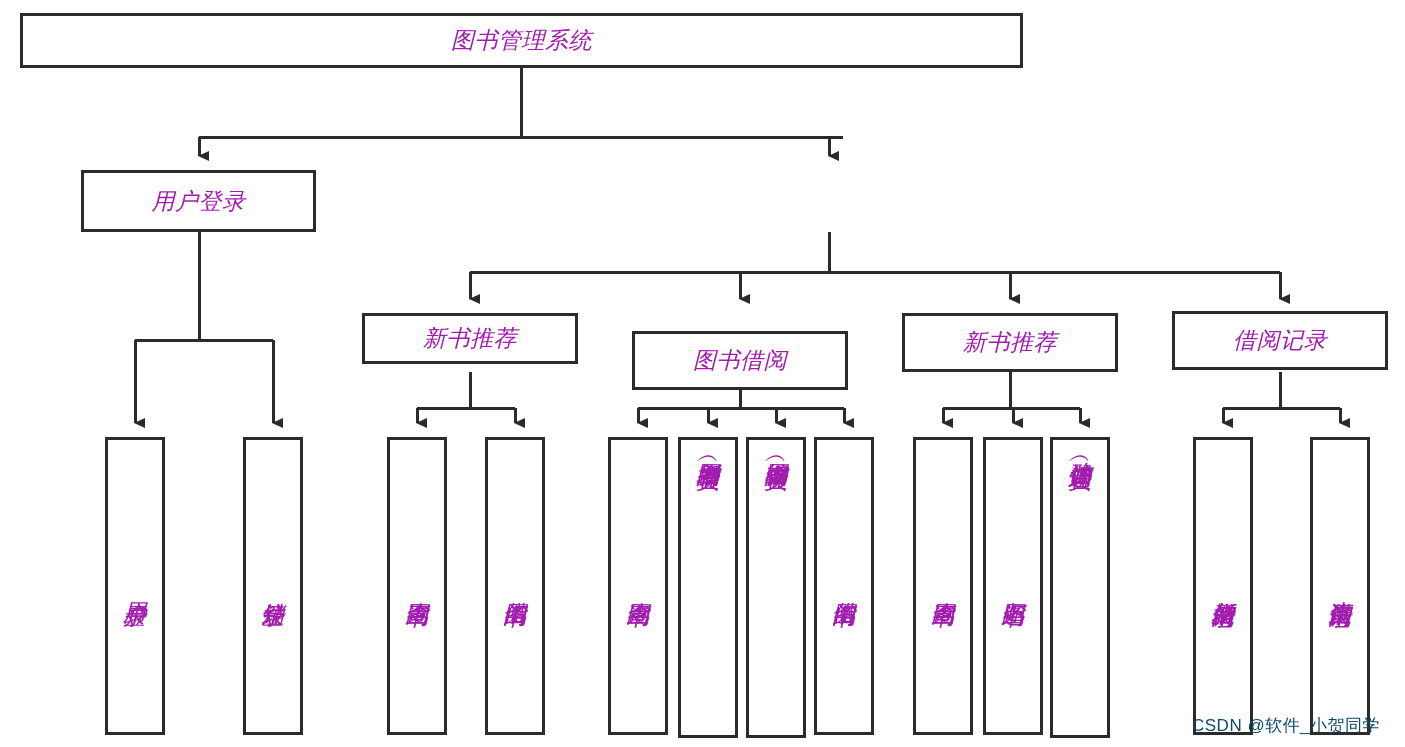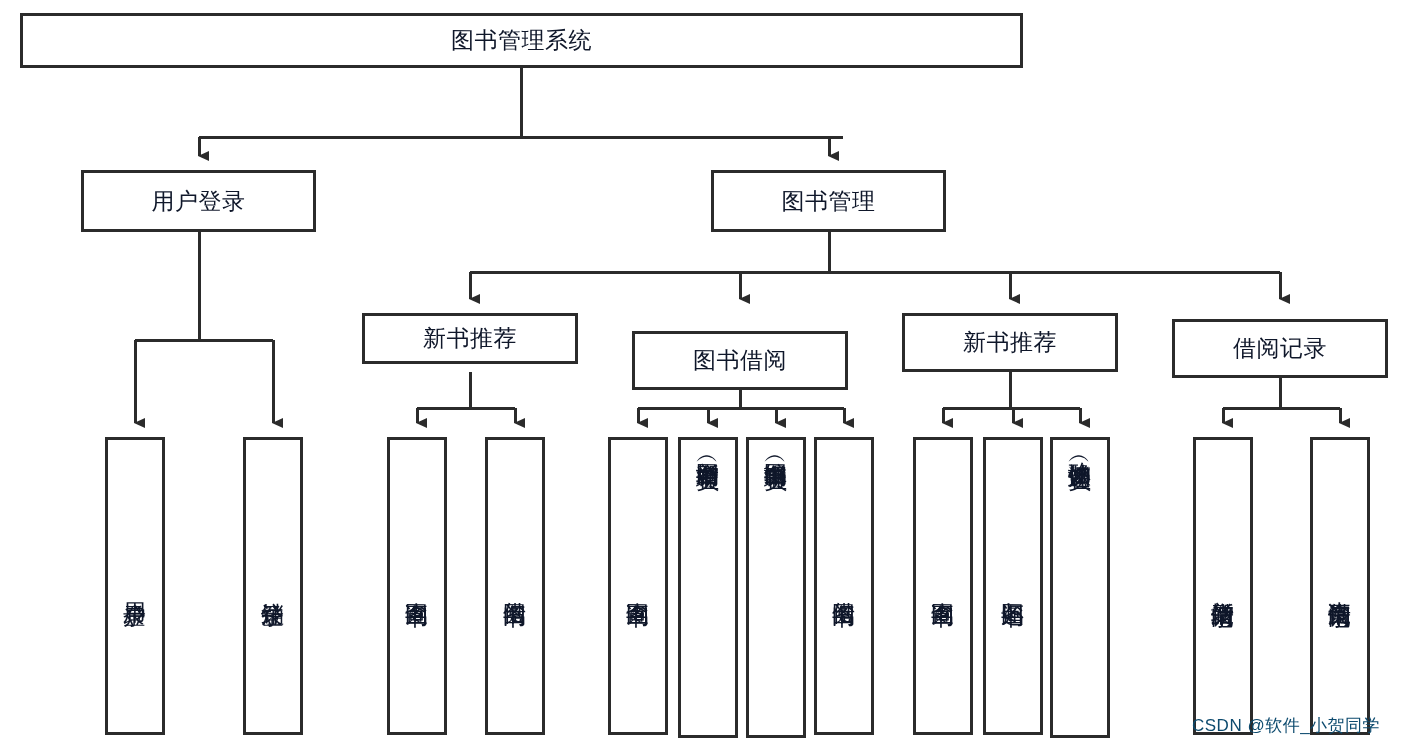--- a/index.html
+++ b/index.html
@@ -36,25 +36,26 @@
     align-items: center;
     justify-content: center;
     overflow: hidden;
   }
   .node.level-0 { border-width: 3px; }
   .node.level-1 { border-width: 3px; }
   .node.level-2 { border-width: 3px; }
   .node.leaf   { border-width: 3px; }
 
   .node-label {
-    color: #0f172a;
+    color: #a21caf;
     font-size: 23px;
     line-height: 1.15;
     letter-spacing: 0.5px;
     white-space: nowrap;
+    font-style: italic;
   }
   .node.leaf .node-label {
     writing-mode: vertical-rl;
     text-orientation: upright;
     font-size: 23px;
     line-height: 1.22;
     letter-spacing: 1px;
     white-space: normal;
     max-height: 100%;
   }
@@ -126,34 +127,31 @@
     </g>
   </svg>
 
   <div class="node level-0" style="left: 20px; top: 13px; width: 1003px; height: 55px;">
     <span class="node-label">图书管理系统</span>
   </div>
 
   <div class="node level-1" style="left: 81px; top: 170px; width: 235px; height: 62px;">
     <span class="node-label">用户登录</span>
   </div>
-  <div class="node level-1" style="left: 711px; top: 170px; width: 235px; height: 62px;">
-    <span class="node-label">图书管理</span>
-  </div>
 
   <div class="node level-2" style="left: 362px; top: 313px; width: 216px; height: 51px;">
     <span class="node-label">新书推荐</span>
   </div>
   <div class="node level-2" style="left: 632px; top: 331px; width: 216px; height: 59px;">
     <span class="node-label">图书借阅</span>
   </div>
   <div class="node level-2" style="left: 902px; top: 313px; width: 216px; height: 59px;">
     <span class="node-label">新书推荐</span>
   </div>
-  <div class="node level-2" style="left: 1172px; top: 319px; width: 216px; height: 59px;">
+  <div class="node level-2" style="left: 1172px; top: 311px; width: 216px; height: 59px;">
     <span class="node-label">借阅记录</span>
   </div>
 
   <div class="node leaf" style="left: 105px; top: 437px; width: 60px; height: 298px;">
     <span class="node-label">用户登录</span>
   </div>
   <div class="node leaf" style="left: 243px; top: 437px; width: 60px; height: 298px;">
     <span class="node-label">注销登录</span>
   </div>
   <div class="node leaf" style="left: 387px; top: 437px; width: 60px; height: 298px;">

